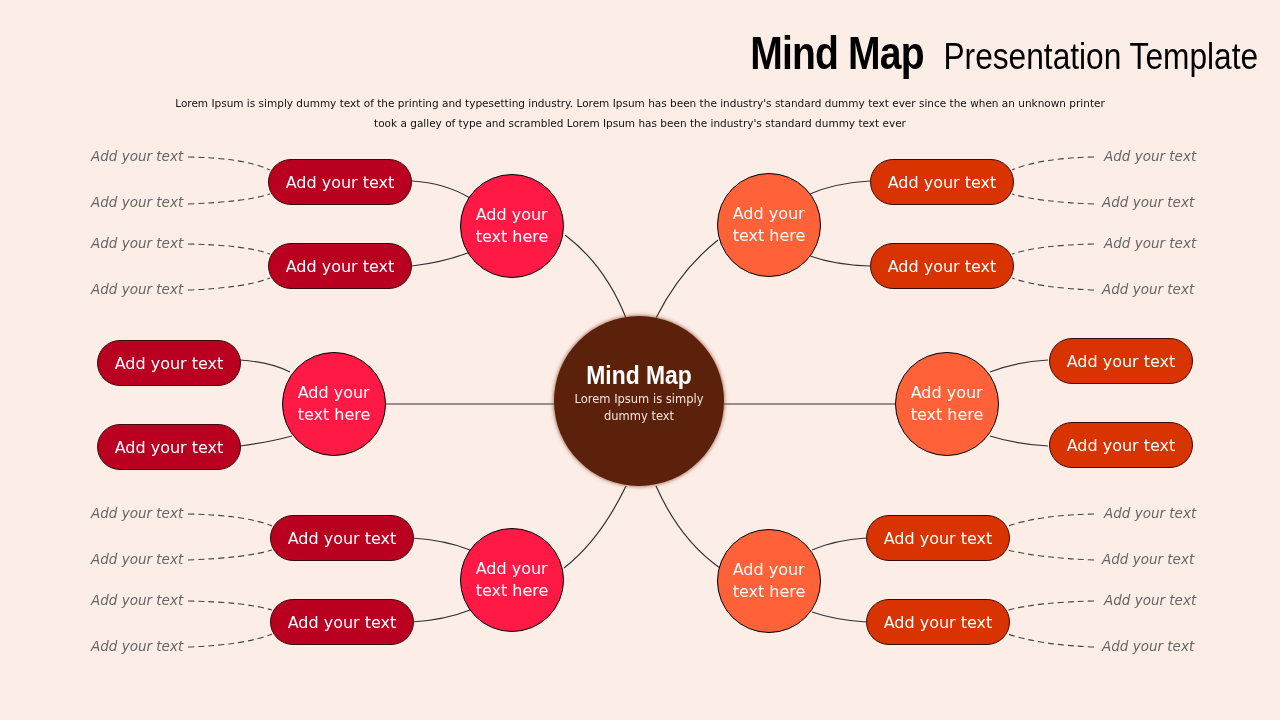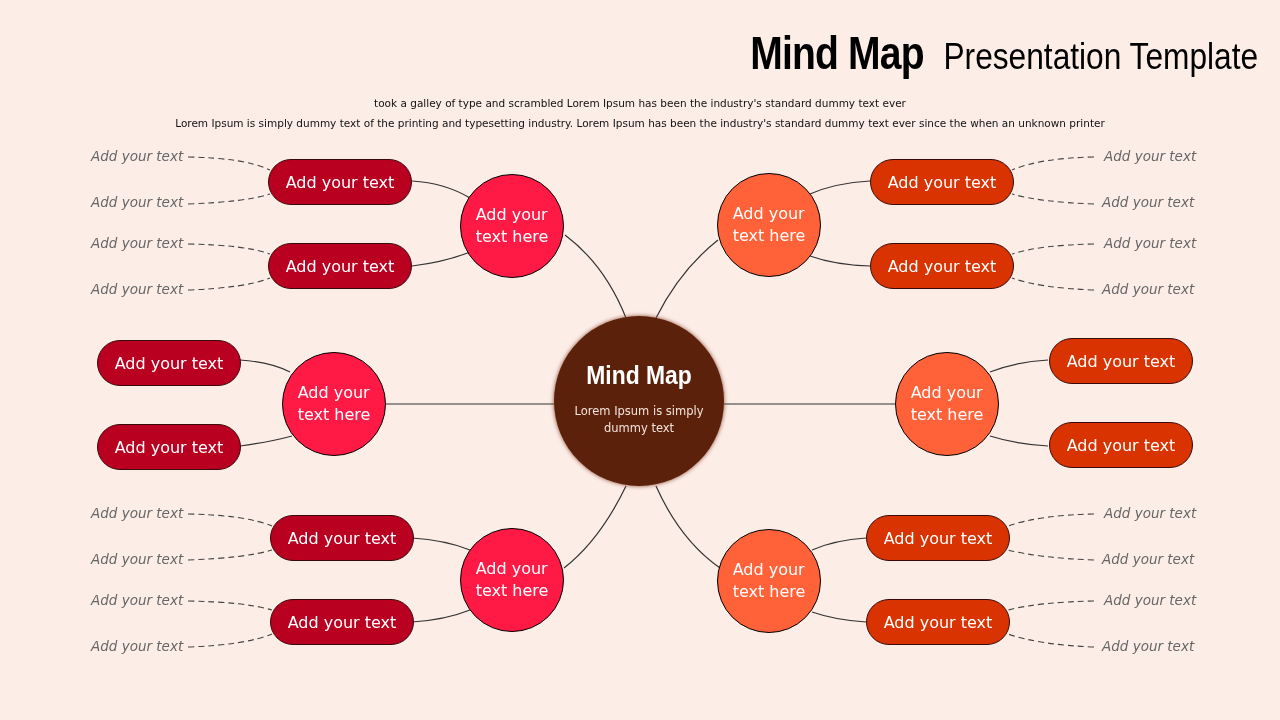--- a/index.html
+++ b/index.html
@@ -10,33 +10,33 @@
   .subtitle { position:absolute; top:93px; left:150px; width:980px; text-align:center; font-size:10.5px; line-height:20px; color:#111; }
   svg.lines { position:absolute; left:0; top:0; }
   .pill { position:absolute; width:144px; height:46px; border-radius:23px; border:1px solid #3a0a0a; color:#fff; font-size:16px; display:flex; align-items:center; justify-content:center; box-sizing:border-box; }
   .pill.red { background:#b90020; }
   .pill.orange { background:#d83300; }
   .node { position:absolute; width:104px; height:104px; border-radius:50%; border:1px solid #000000; color:#fff; font-size:16px; line-height:22px; display:flex; align-items:center; justify-content:center; box-sizing:border-box; }
   .node.red { background:#ff1a45; }
   .node.orange { background:#ff6139; }
   .center { position:absolute; left:554px; top:316px; width:170px; height:170px; border-radius:50%; background:#5c210b; box-shadow:0 0 4px #8a4a30; color:#fff; text-align:center; }
   .center .ct { margin-top:44px; font-family:"Liberation Sans", sans-serif; font-weight:bold; font-size:26px; transform:scaleX(0.88); }
-  .center .cs { margin-top:12px; font-size:11.5px; line-height:17px; color:#f3e3dc; }
+  .center .cs { margin-top:0; font-size:11.5px; line-height:17px; color:#f3e3dc; }
   .leaf { position:absolute; font-style:italic; font-size:13.5px; color:#666; white-space:nowrap; }
 </style>
 </head>
 <body>
 
 <div class="title">
   <span class="bold">Mind Map</span>
   <span class="light">Presentation Template</span>
 </div>
 <div class="subtitle">
+  <div>Lorem Ipsum is simply dummy text of the printing and typesetting industry. Lorem Ipsum has been the industry's standard dummy text ever since the when an unknown printer</div>
   <div>took a galley of type and scrambled Lorem Ipsum has been the industry's standard dummy text ever</div>
-  <div>Lorem Ipsum is simply dummy text of the printing and typesetting industry. Lorem Ipsum has been the industry's standard dummy text ever since the when an unknown printer</div>
 </div>
 
 <svg class="lines" width="1280" height="720">
   <g fill="none" stroke="#333" stroke-width="1.2">
 
     <path d="M626,318 Q605,265 565,235"></path>
     <path d="M656,318 Q680,270 718,240"></path>
     <path d="M554,404 L386,404"></path>
     <path d="M724,404 L896,404"></path>
     <path d="M626,486 Q600,540 564,568"></path>

